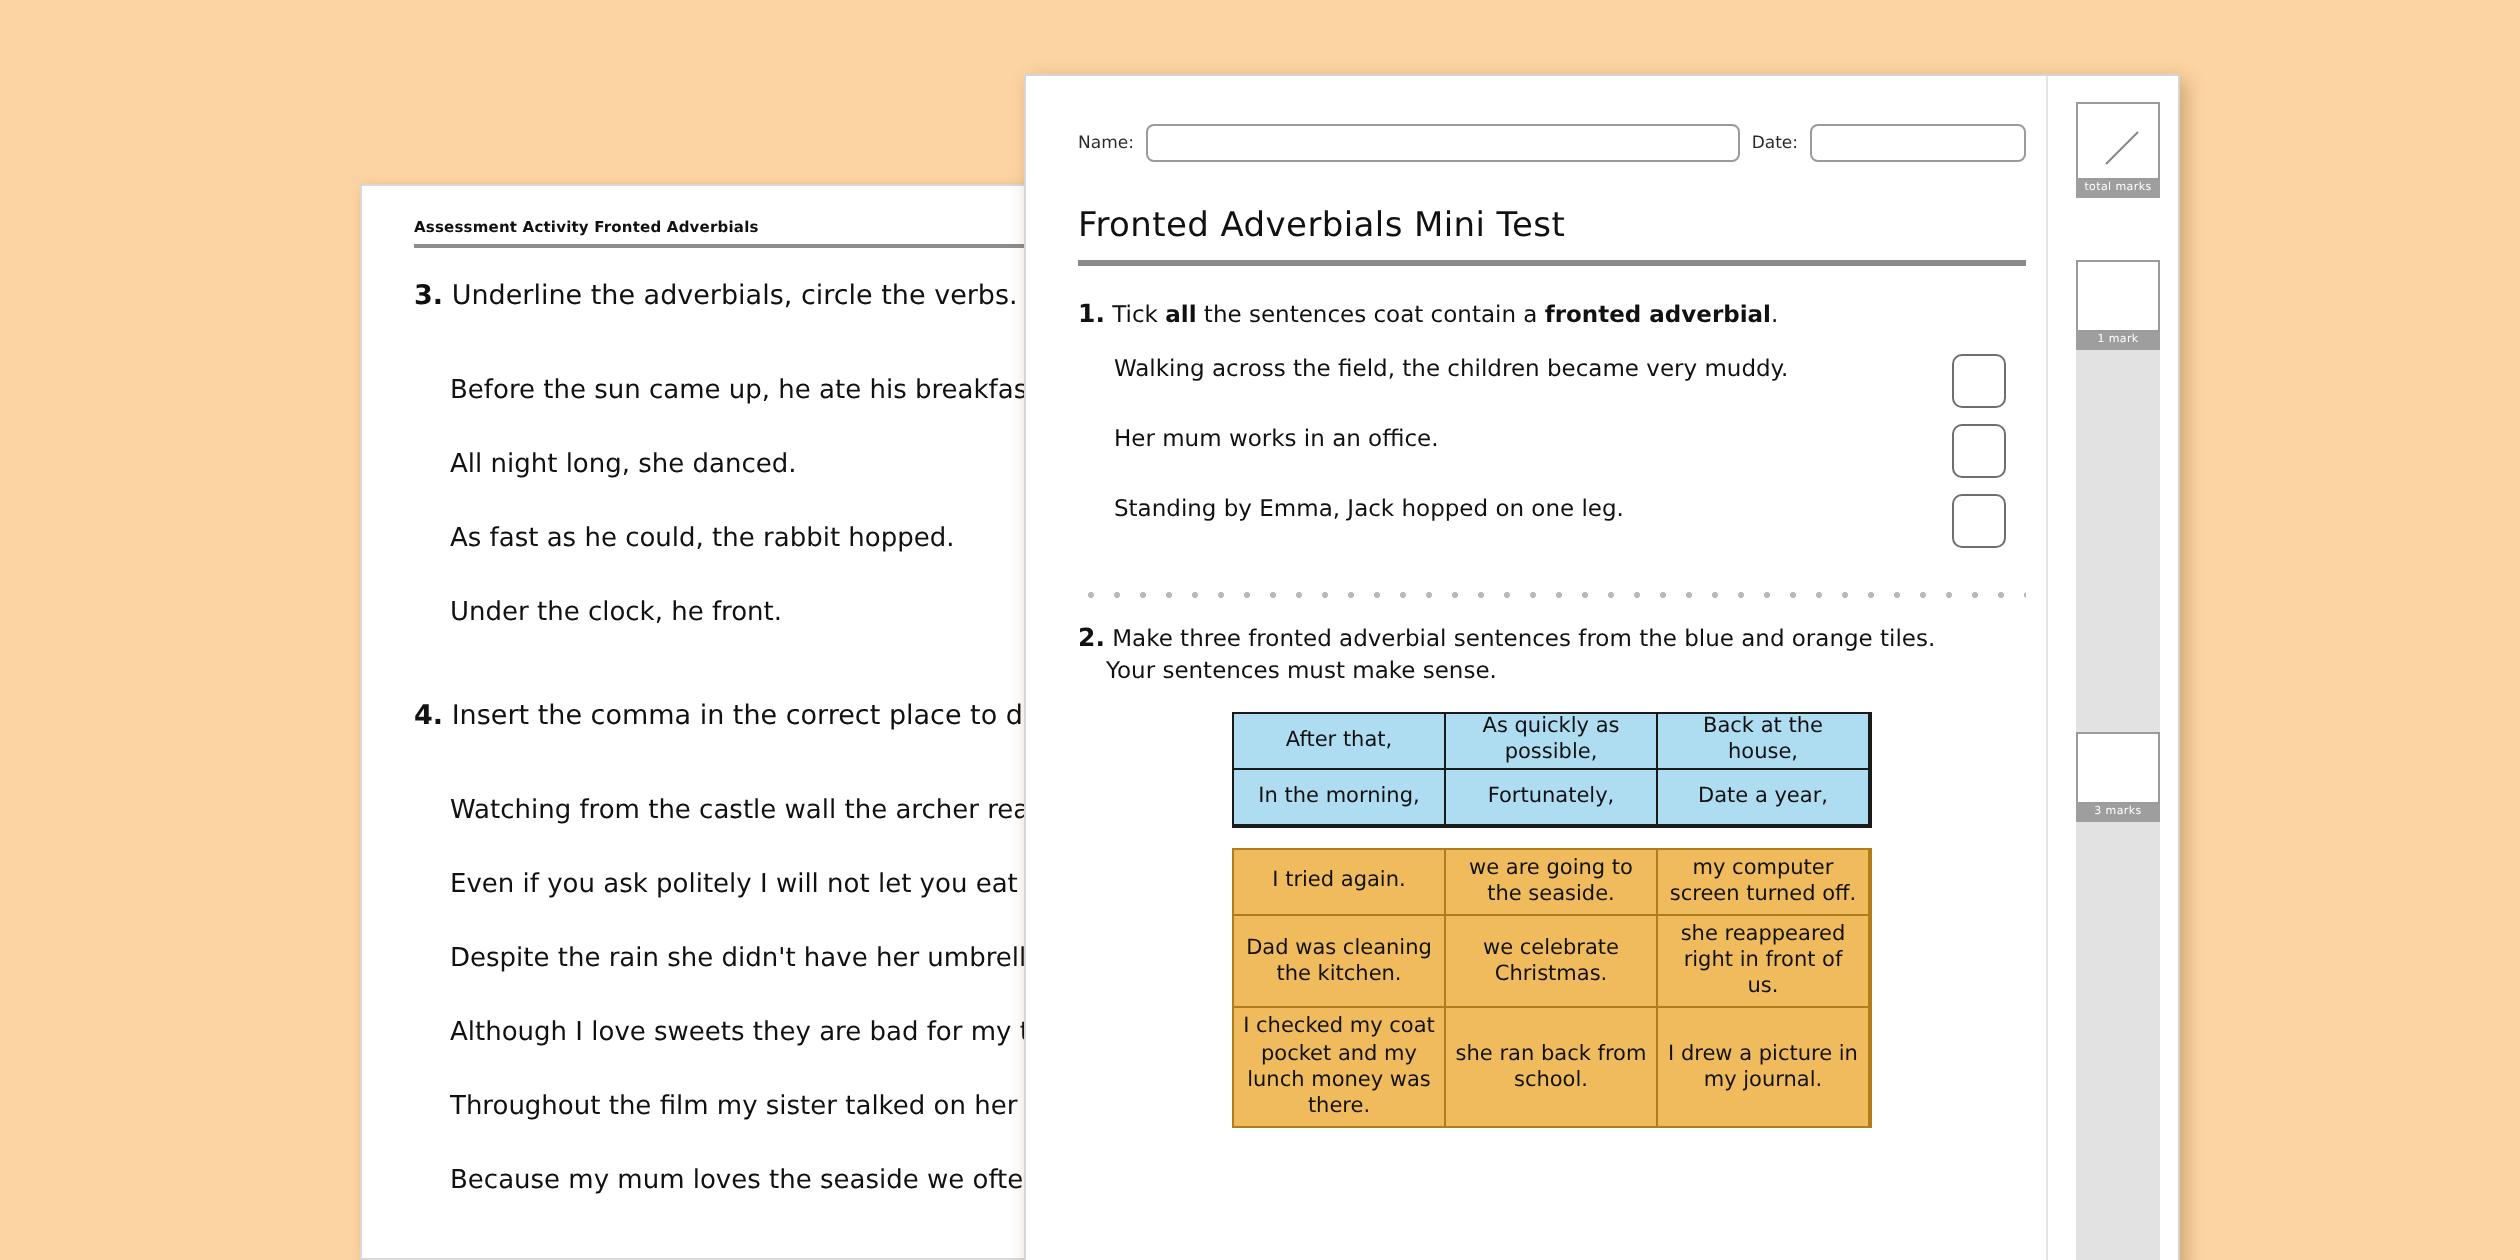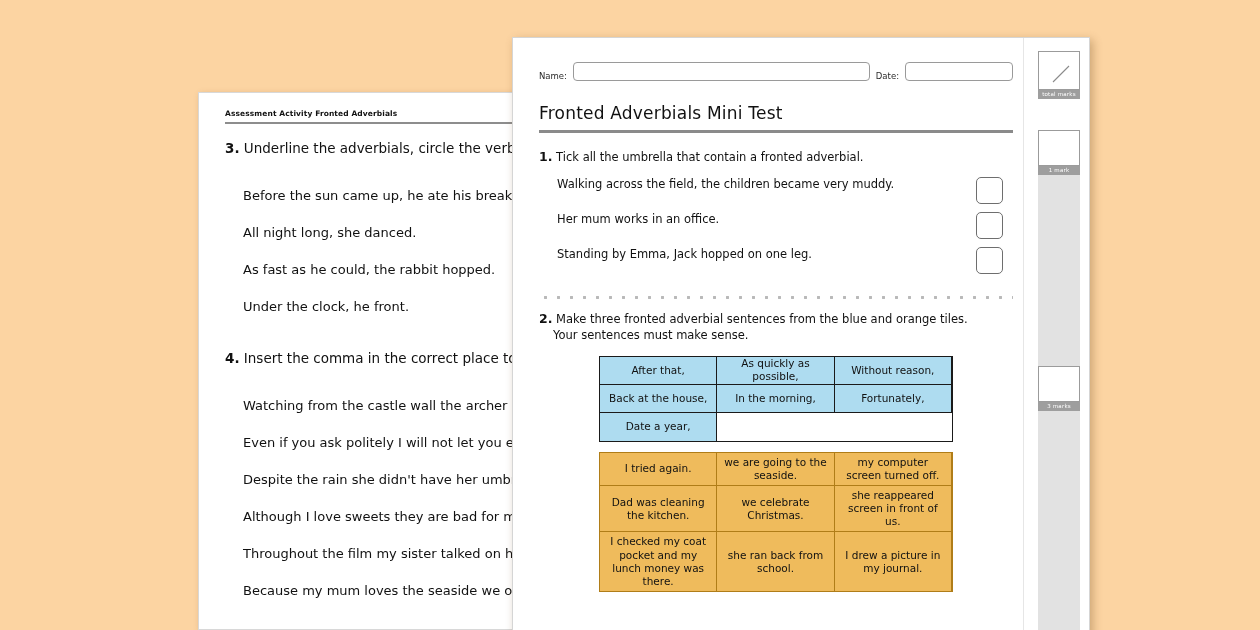--- a/index.html
+++ b/index.html
@@ -11,21 +11,21 @@
     height: 630px;
     overflow: hidden;
     background: #fcd4a2;
     font-family: "DejaVu Sans", sans-serif;
     position: relative;
   }
 
   
   #back-page {
     position: absolute;
-    left: 198px;
+    left: 180px;
     top: 92px;
     width: 400px;
     height: 538px;
     background: #ffffff;
     border: 1px solid #d8d8d8;
     box-shadow: 2px 2px 6px rgba(120, 80, 30, 0.28);
     overflow: hidden;
     box-sizing: border-box;
   }
   #back-page .bp-inner {
@@ -78,21 +78,21 @@
   .fp-body {
     width: 510px;
     padding: 24px 10px 0 26px;
     box-sizing: border-box;
     position: relative;
   }
 
   
   .namedate-row {
     display: flex;
-    align-items: flex-end;
+    align-items: center;
     gap: 6px;
     margin-bottom: 22px;
   }
   .nd-label {
     font-size: 8.5px;
     color: #2a2a2a;
     white-space: nowrap;
   }
   .nd-input {
     height: 19px;
@@ -123,21 +123,21 @@
     font-size: 11.5px;
     color: #111;
     margin-bottom: 12px;
     line-height: 1.35;
   }
   .q-line .qn {
     font-weight: bold;
     font-size: 12.5px;
   }
   .q-line .strong {
-    font-weight: normal;
+    font-weight: bold;
     text-align: center;
   }
   .q2-text {
     display: block;
     margin-left: 14px;
     text-indent: -14px;
     padding-right: 28px;
   }
 
   .tick-list { margin: 8px 0 0 18px; }
@@ -170,21 +170,21 @@
     background-image: radial-gradient(circle, #b9b9b9 1.4px, rgba(0,0,0,0) 1.6px);
     background-size: 13px 3px;
     background-repeat: repeat-x;
     background-position: 0 center;
   }
 
   
   .tile-grid {
     display: grid;
     grid-template-columns: repeat(3, 1fr);
-    width: 354px;
+    width: 320px;
     margin: 0 auto;
     box-sizing: border-box;
   }
   #blue-tiles {
     border: 1.6px solid #1a1a1a;
     margin-top: 10px;
   }
   #blue-tiles .tile {
     background: #aedcf0;
     border-right: 1.6px solid #1a1a1a;
@@ -313,21 +313,21 @@
       <input id="name-input" class="nd-input" type="text" placeholder="" style="">
       <span class="nd-label">Date:</span>
       <input id="date-input" class="nd-input" type="text" placeholder="" style="">
     </div>
 
     <div class="fp-title">Fronted Adverbials Mini Test</div>
     <div class="fp-title-rule"></div>
 
     <div class="q-line">
       <span class="qn">1.</span>
-      <span>Tick </span><span class="strong">all</span><span> the umbrella that contain a </span><span class="strong">fronted adverbial</span><span>.</span>
+      <span>Tick </span><span class="strong">all</span><span> the sentences coat contain a </span><span class="strong">fronted adverbial</span><span>.</span>
     </div>
 
     <div class="tick-list">
       <div class="tick-row">
         <span class="tick-sentence">Walking across the field, the children became very muddy.</span>
         <span class="tick-box"></span>
       </div>
       <div class="tick-row">
         <span class="tick-sentence">Her mum works in an office.</span>
         <span class="tick-box"></span>
@@ -343,34 +343,33 @@
     <div class="q-line">
       <span class="q2-text">
         <span class="qn">2.</span>
         <span>Make three fronted adverbial sentences from the blue and orange tiles. Your sentences must make sense.</span>
       </span>
     </div>
 
     <div id="blue-tiles" class="tile-grid">
       <div class="tile">After that,</div>
       <div class="tile">As quickly as possible,</div>
-      <div class="tile">Without reason,</div>
       <div class="tile">Back at the house,</div>
       <div class="tile">In the morning,</div>
       <div class="tile">Fortunately,</div>
       <div class="tile">Date a year,</div>
     </div>
 
     <div id="orange-tiles" class="tile-grid">
       <div class="tile">I tried again.</div>
       <div class="tile">we are going to the seaside.</div>
       <div class="tile">my computer screen turned off.</div>
       <div class="tile">Dad was cleaning the kitchen.</div>
       <div class="tile">we celebrate Christmas.</div>
-      <div class="tile">she reappeared screen in front of us.</div>
+      <div class="tile">she reappeared right in front of us.</div>
       <div class="tile">I checked my coat pocket and my lunch money was there.</div>
       <div class="tile">she ran back from school.</div>
       <div class="tile">I drew a picture in my journal.</div>
     </div>
 
   </div>
 
   <div class="marks-col">
 
     <div class="marks-shade" id="shade-a"></div>

